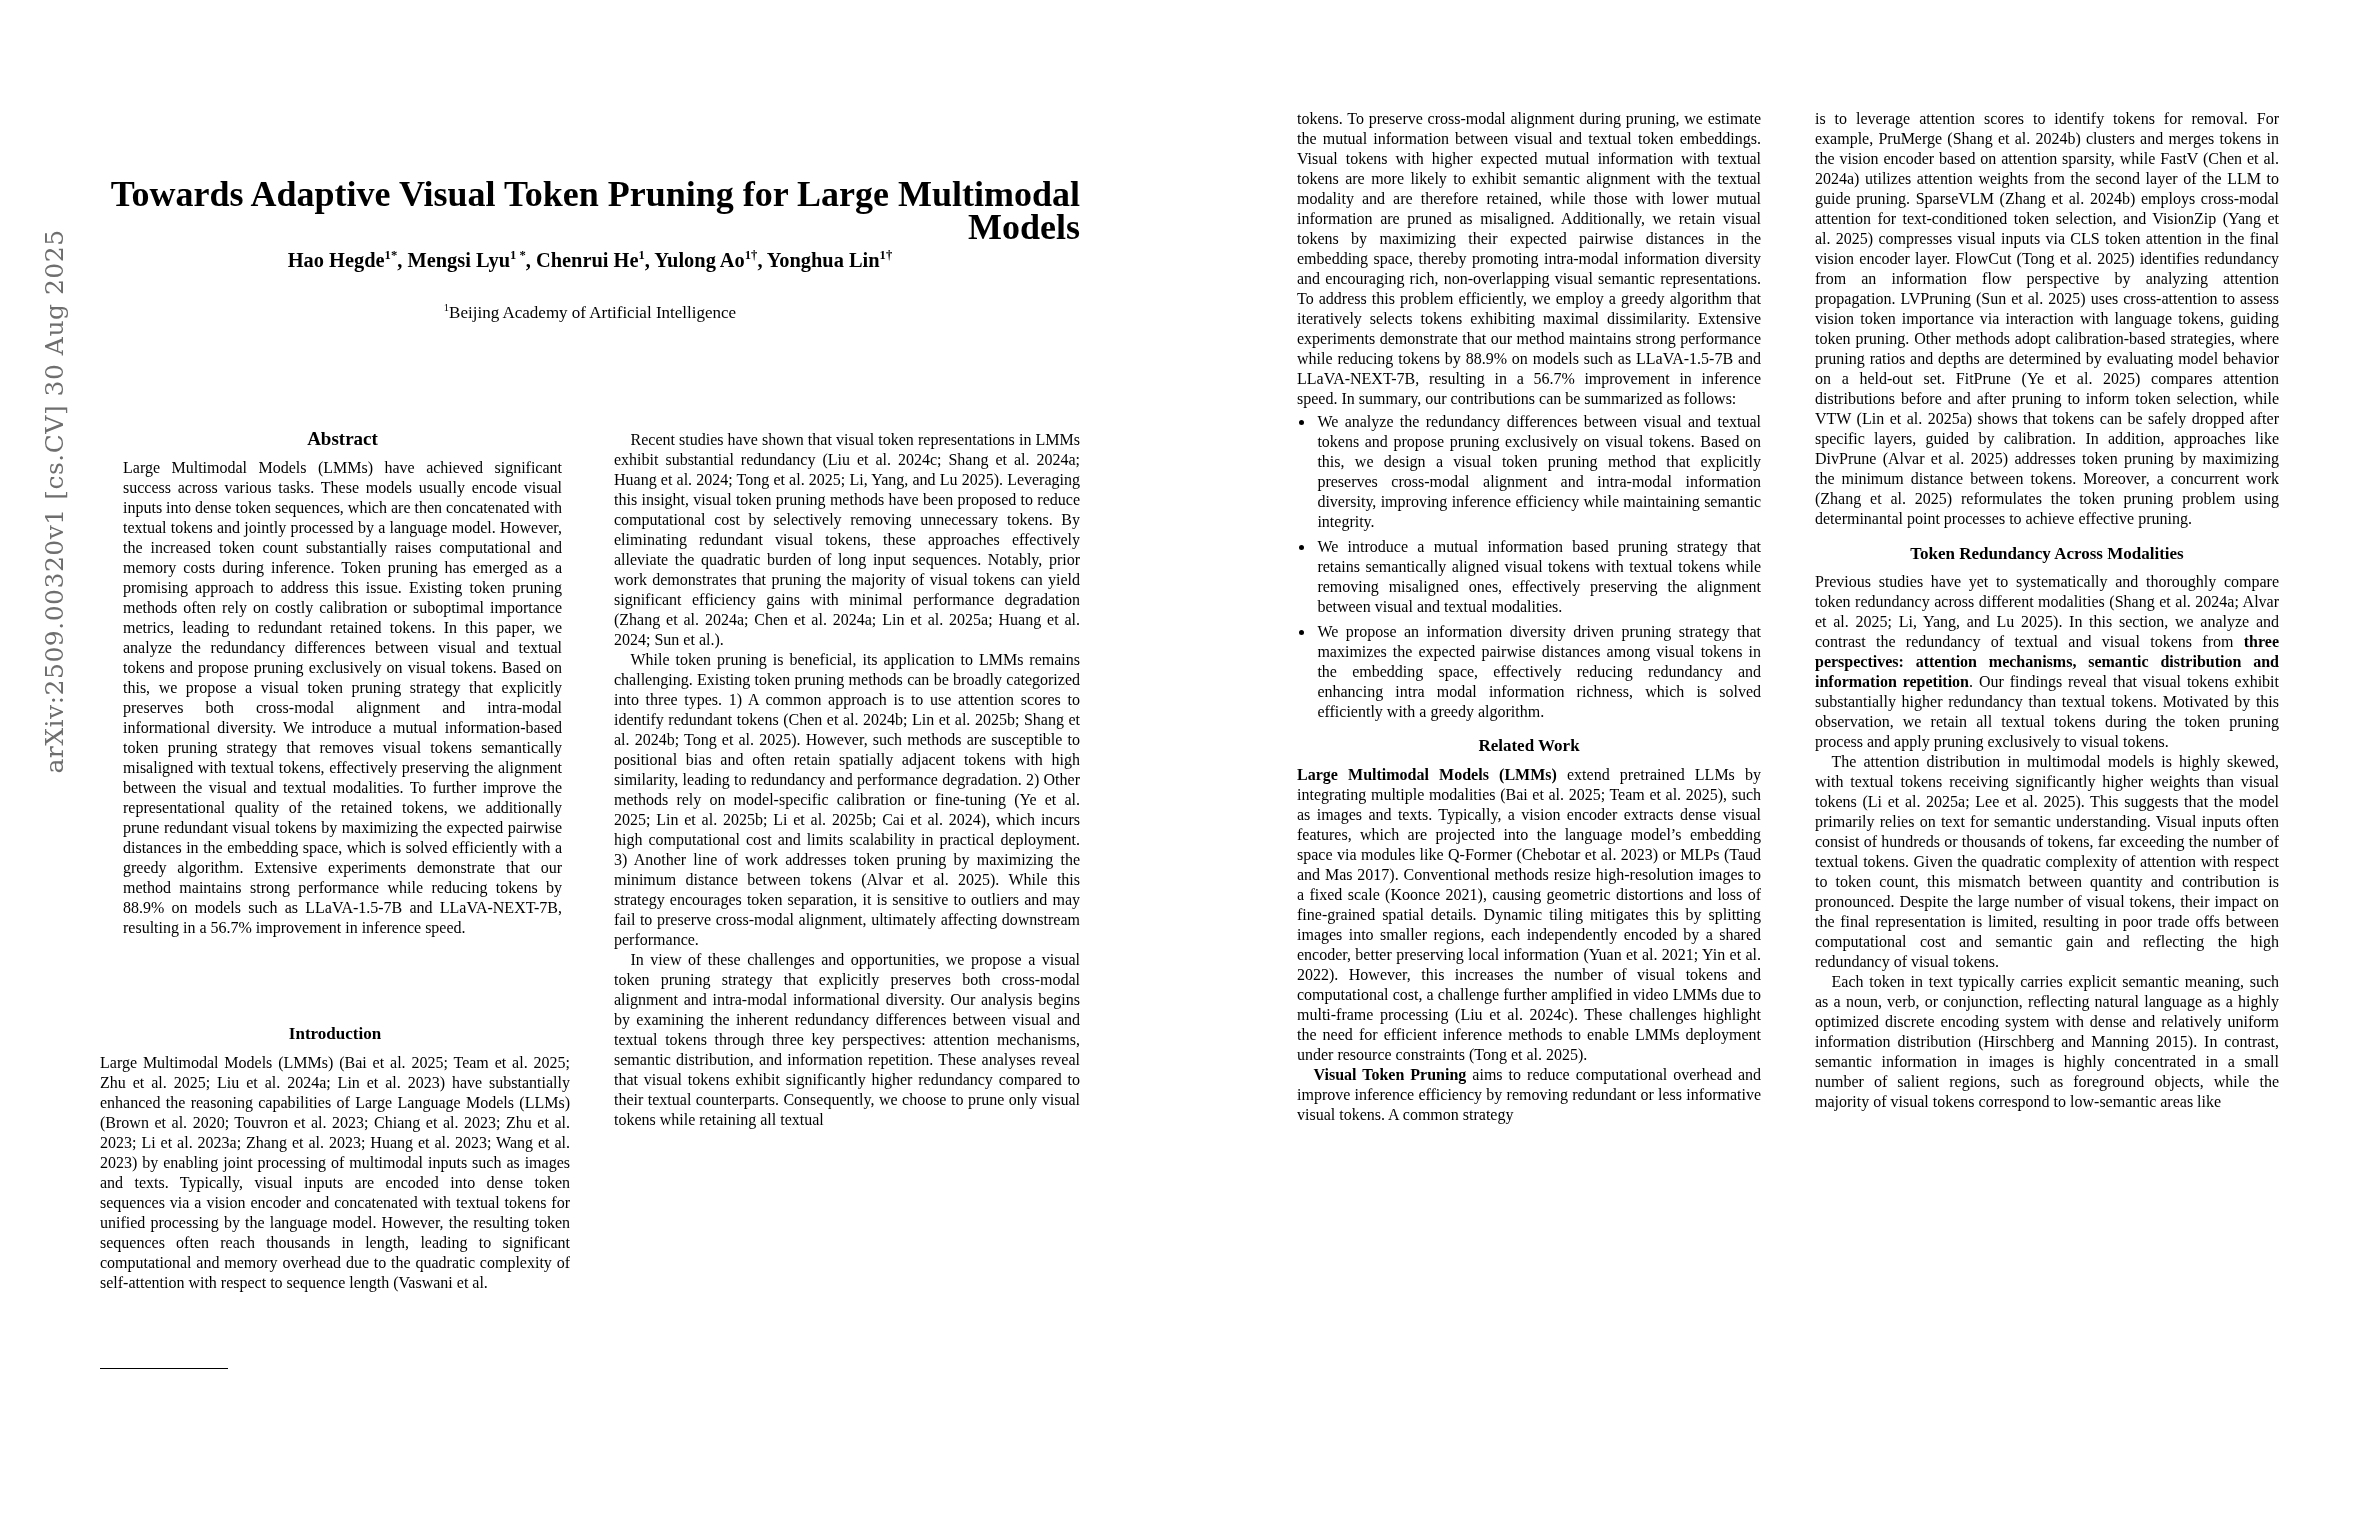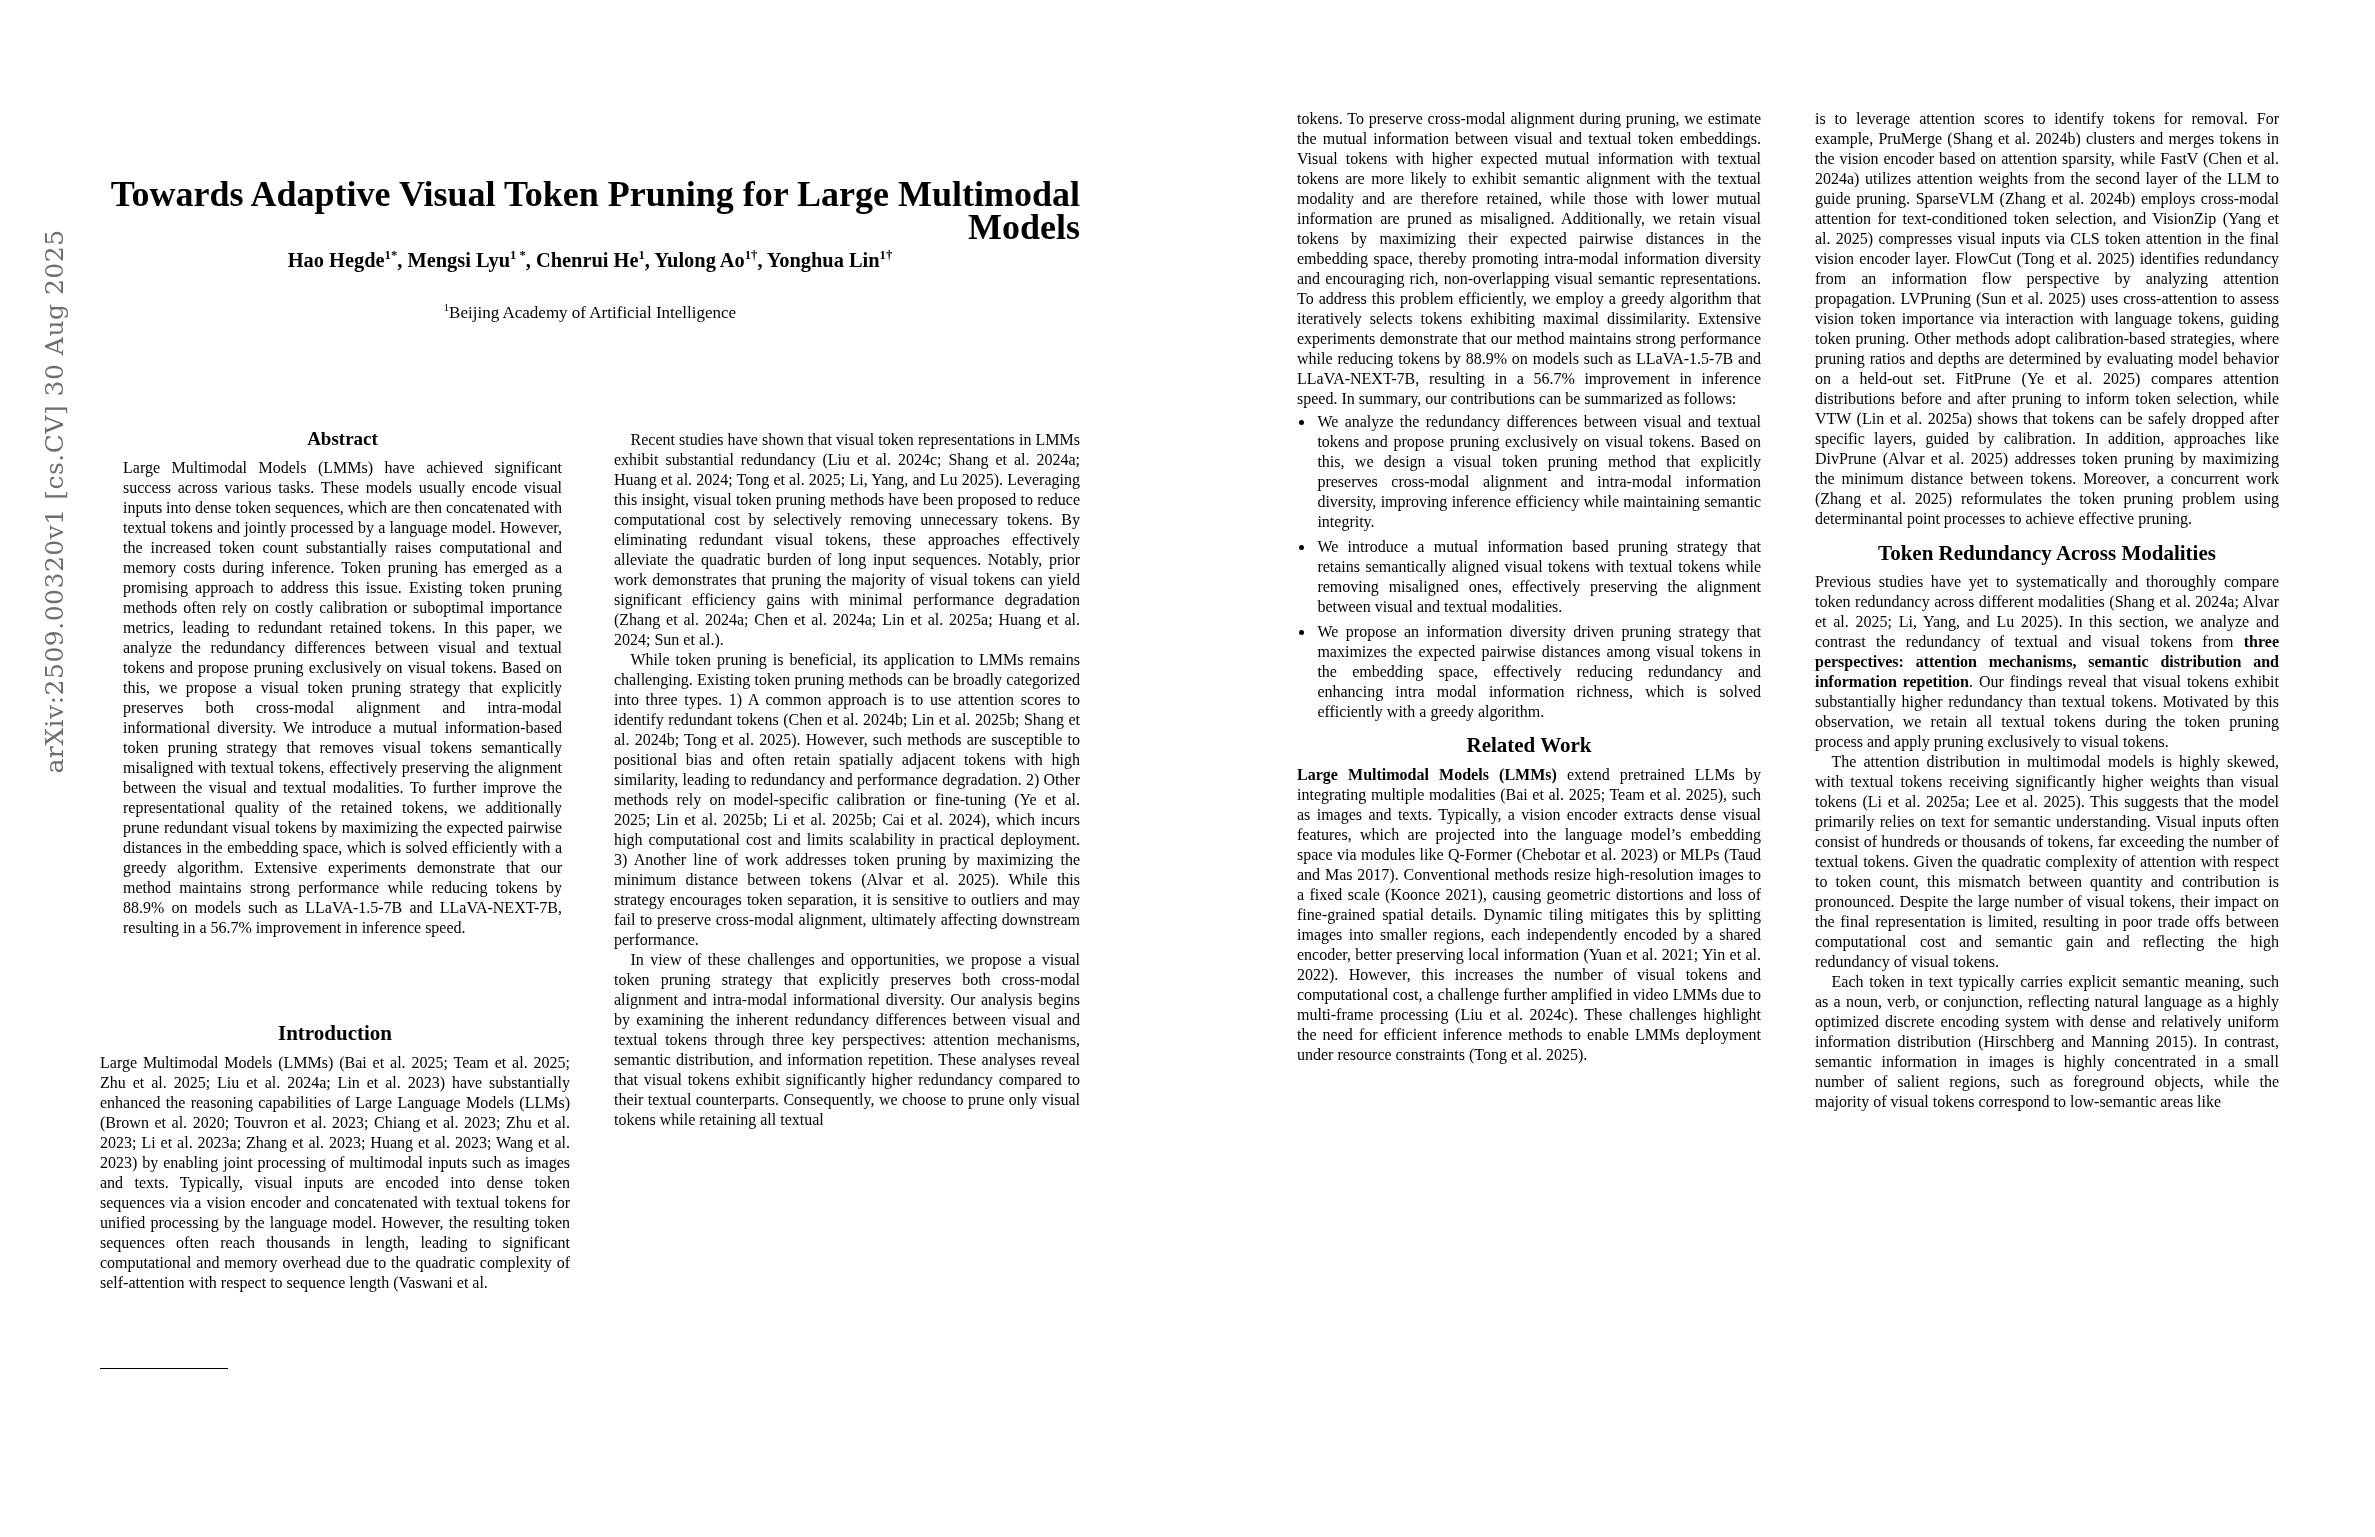--- a/index.html
+++ b/index.html
@@ -27,21 +27,21 @@
   #authors-line {
     left: 100px; top: 248px; width: 980px;
     text-align: center; font-weight: bold; font-size: 20.4px; line-height: 24px;
   }
   #affiliation-line {
     left: 100px; top: 303px; width: 980px;
     text-align: center; font-size: 17px; line-height: 20.4px;
   }
   .sec-heading {
     display: block; text-align: center; font-weight: bold;
-    font-size: 21px; line-height: 23px; margin: 12.6px 0 7.8px 0; text-indent: 0;
+    font-size: 17px; line-height: 23px; margin: 12.6px 0 7.8px 0; text-indent: 0;
   }
   .abstract-heading {
     display: block; text-align: center; font-weight: bold;
     font-size: 19px; line-height: 21.3px; margin: 0 0 8.7px 0;
   }
   #abstract-block { left: 123px; top: 428px; width: 439px; }
   #intro-block { left: 100px; top: 1022px; width: 470px; max-height: 347px; }
   #intro-block .sec-heading { margin-top: 0; }
   #footnote-block { left: 100px; top: 1368px; width: 470px; font-size: 14px; line-height: 19.4px; }
   #footnote-rule { width: 128px; border-top: 1.6px solid #000; margin-bottom: 3.9px; }
@@ -111,20 +111,21 @@
   <ul class="contribs">
 
       <li>We analyze the redundancy differences between visual and textual tokens and propose pruning exclusively on visual tokens. Based on this, we design a visual token pruning method that explicitly preserves cross-modal alignment and intra-modal information diversity, improving inference efficiency while maintaining semantic integrity.</li>
 
       <li>We introduce a mutual information based pruning strategy that retains semantically aligned visual tokens with textual tokens while removing misaligned ones, effectively preserving the alignment between visual and textual modalities.</li>
 
       <li>We propose an information diversity driven pruning strategy that maximizes the expected pairwise distances among visual tokens in the embedding space, effectively reducing redundancy and enhancing intra modal information richness, which is solved efficiently with a greedy algorithm.</li>
     </ul>
   <span class="sec-heading">Related Work</span>
   <p class="noindent"><b>Large Multimodal Models (LMMs)</b><span> extend pretrained LLMs by integrating multiple modalities (Bai et al. 2025; Team et al. 2025), such as images and texts. Typically, a vision encoder extracts dense visual features, which are projected into the language model’s embedding space via modules like Q-Former (Chebotar et al. 2023) or MLPs (Taud and Mas 2017). Conventional methods resize high-resolution images to a fixed scale (Koonce 2021), causing geometric distortions and loss of fine-grained spatial details. Dynamic tiling mitigates this by splitting images into smaller regions, each independently encoded by a shared encoder, better preserving local information (Yuan et al. 2021; Yin et al. 2022). However, this increases the number of visual tokens and computational cost, a challenge further amplified in video LMMs due to multi-frame processing (Liu et al. 2024c). These challenges highlight the need for efficient inference methods to enable LMMs deployment under resource constraints (Tong et al. 2025).</span></p>
+  <p><b>Visual Token Pruning</b><span> aims to reduce computational overhead and improve inference efficiency by removing redundant or less informative visual tokens. A common strategy</span></p>
 </div>
 
 <div class="abs col" id="col4">
   <p class="noindent">is to leverage attention scores to identify tokens for removal. For example, PruMerge (Shang et al. 2024b) clusters and merges tokens in the vision encoder based on attention sparsity, while FastV (Chen et al. 2024a) utilizes attention weights from the second layer of the LLM to guide pruning. SparseVLM (Zhang et al. 2024b) employs cross-modal attention for text-conditioned token selection, and VisionZip (Yang et al. 2025) compresses visual inputs via CLS token attention in the final vision encoder layer. FlowCut (Tong et al. 2025) identifies redundancy from an information flow perspective by analyzing attention propagation. LVPruning (Sun et al. 2025) uses cross-attention to assess vision token importance via interaction with language tokens, guiding token pruning. Other methods adopt calibration-based strategies, where pruning ratios and depths are determined by evaluating model behavior on a held-out set. FitPrune (Ye et al. 2025) compares attention distributions before and after pruning to inform token selection, while VTW (Lin et al. 2025a) shows that tokens can be safely dropped after specific layers, guided by calibration. In addition, approaches like DivPrune (Alvar et al. 2025) addresses token pruning by maximizing the minimum distance between tokens. Moreover, a concurrent work (Zhang et al. 2025) reformulates the token pruning problem using determinantal point processes to achieve effective pruning.</p>
   <span class="sec-heading">Token Redundancy Across Modalities</span>
   <p class="noindent"><span>Previous studies have yet to systematically and thoroughly compare token redundancy across different modalities (Shang et al. 2024a; Alvar et al. 2025; Li, Yang, and Lu 2025). In this section, we analyze and contrast the redundancy of textual and visual tokens from </span><b>three perspectives: attention mechanisms, semantic distribution and information repetition</b><span>. Our findings reveal that visual tokens exhibit substantially higher redundancy than textual tokens. Motivated by this observation, we retain all textual tokens during the token pruning process and apply pruning exclusively to visual tokens.</span></p>
   <p>The attention distribution in multimodal models is highly skewed, with textual tokens receiving significantly higher weights than visual tokens (Li et al. 2025a; Lee et al. 2025). This suggests that the model primarily relies on text for semantic understanding. Visual inputs often consist of hundreds or thousands of tokens, far exceeding the number of textual tokens. Given the quadratic complexity of attention with respect to token count, this mismatch between quantity and contribution is pronounced. Despite the large number of visual tokens, their impact on the final representation is limited, resulting in poor trade offs between computational cost and semantic gain and reflecting the high redundancy of visual tokens.</p>
   <p>Each token in text typically carries explicit semantic meaning, such as a noun, verb, or conjunction, reflecting natural language as a highly optimized discrete encoding system with dense and relatively uniform information distribution (Hirschberg and Manning 2015). In contrast, semantic information in images is highly concentrated in a small number of salient regions, such as foreground objects, while the majority of visual tokens correspond to low-semantic areas like</p>
 </div>
 

